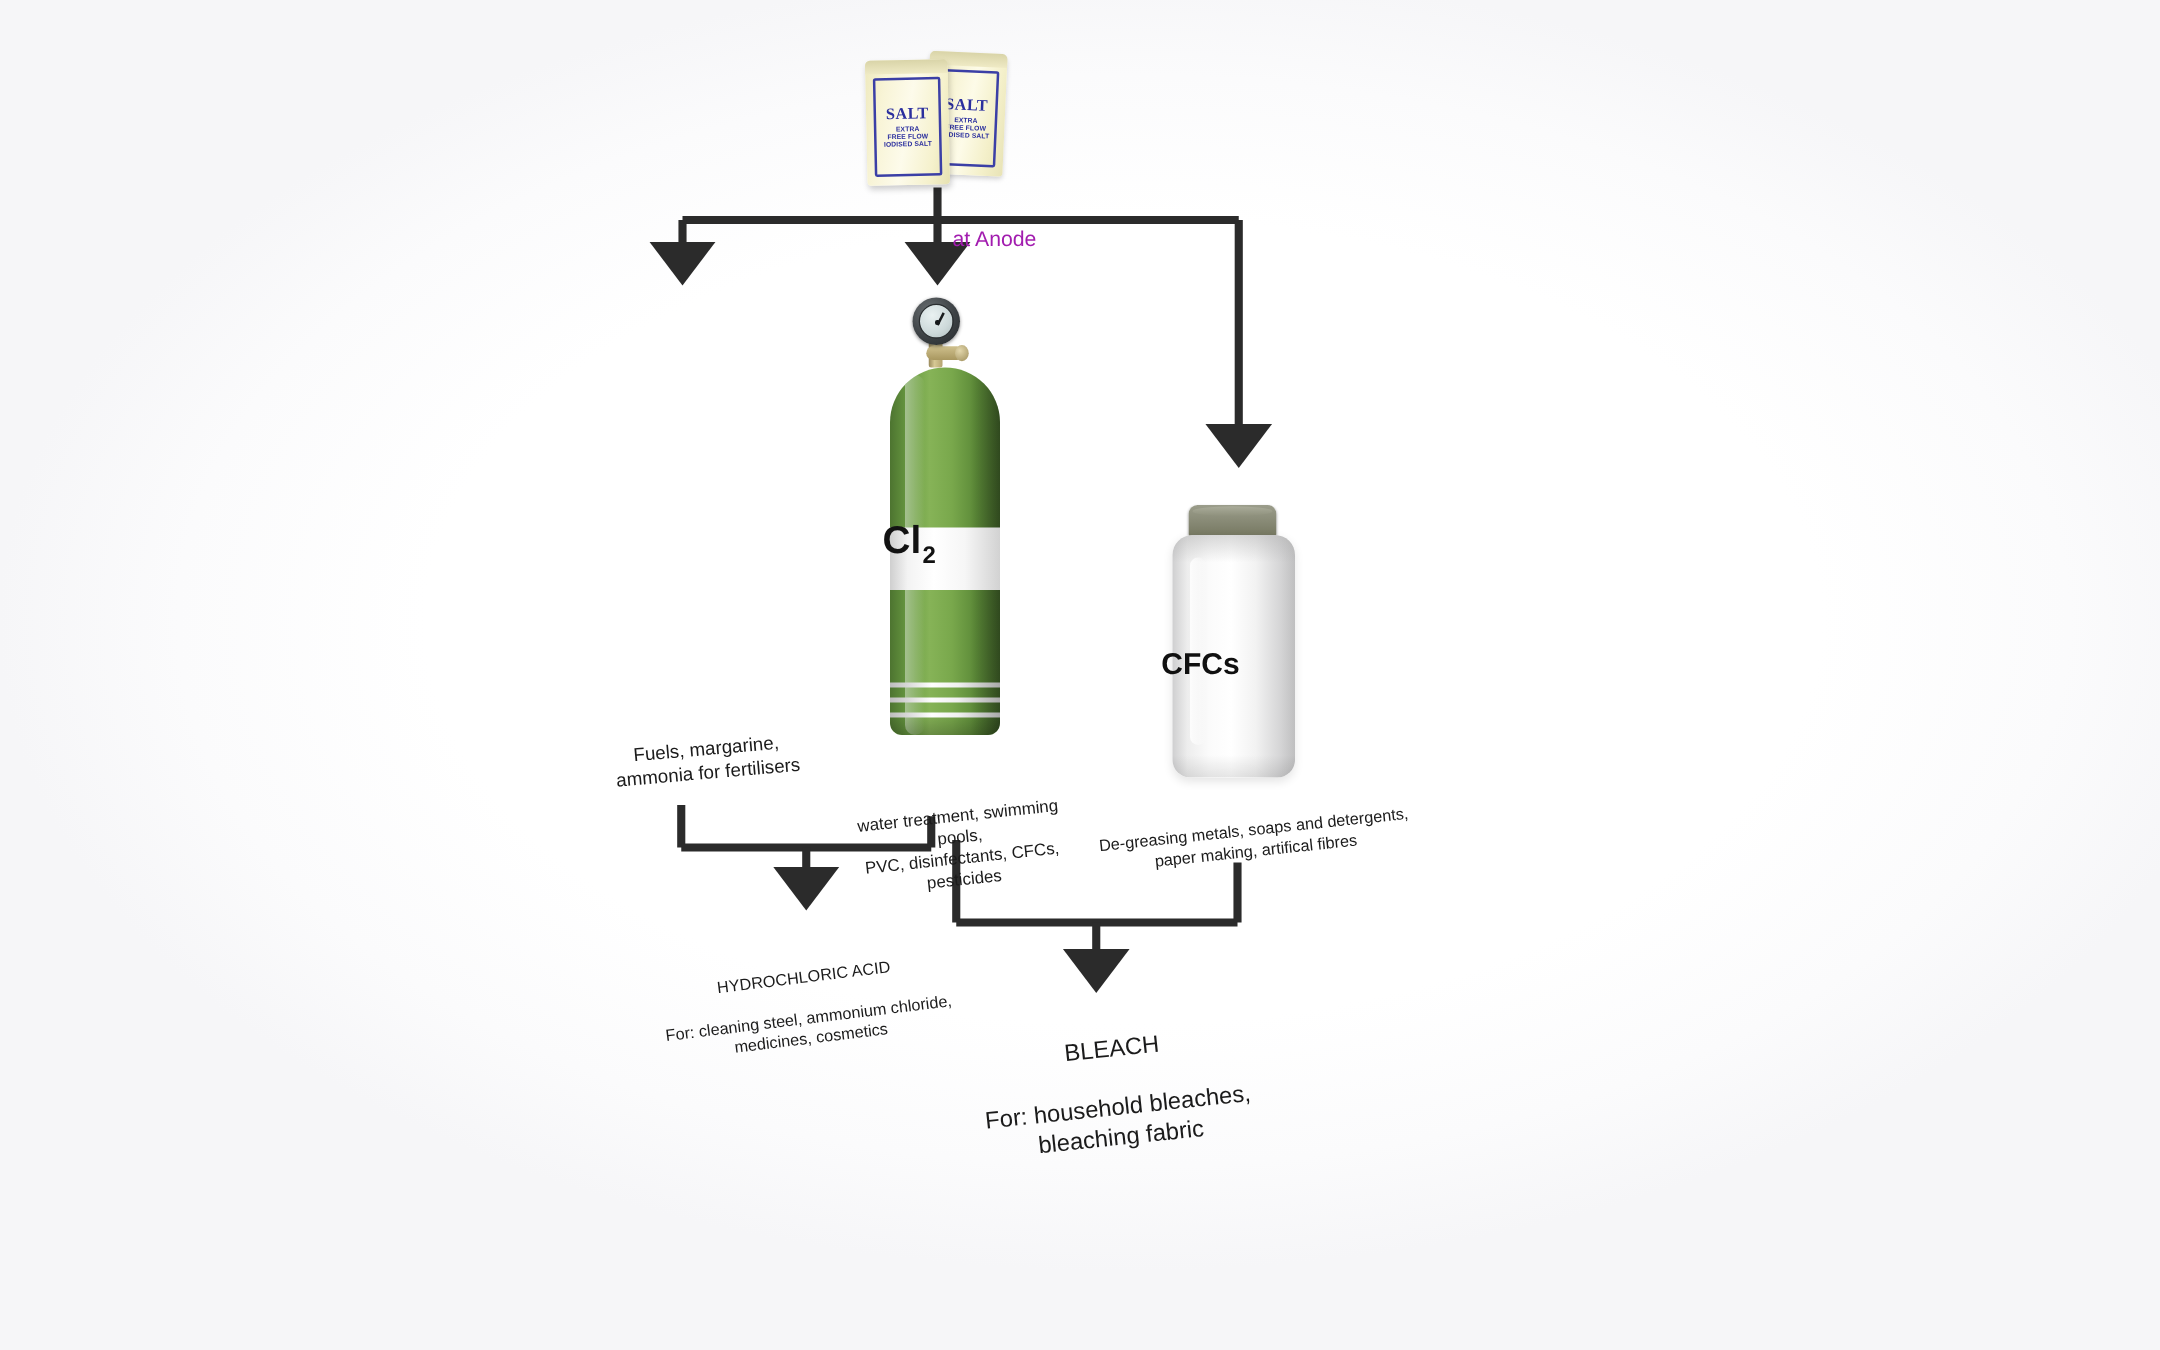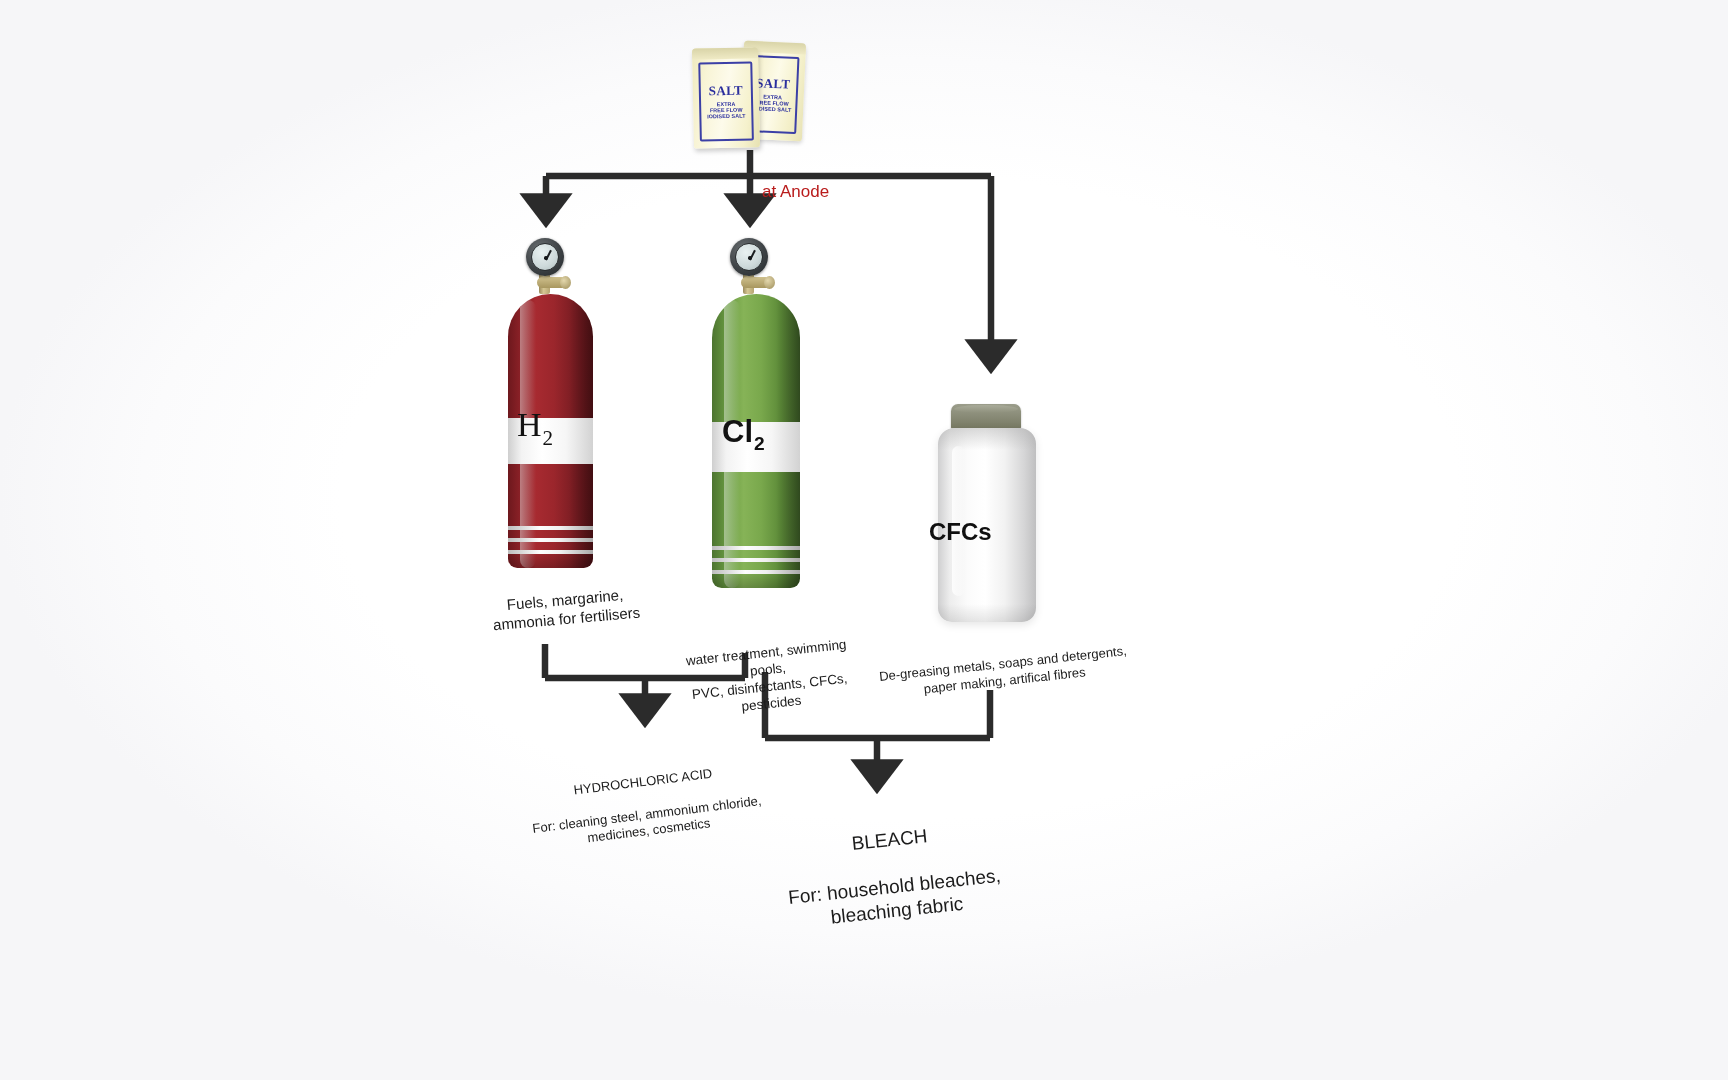--- a/index.html
+++ b/index.html
@@ -251,51 +251,24 @@
       <div class="salt-top"></div>
       <div class="salt-label">
         <span class="salt-word">SALT</span>
         <span class="salt-sub">EXTRA</span>
         <span class="salt-sub">FREE FLOW</span>
         <span class="salt-sub">IODISED SALT</span>
       </div>
     </div>
   </div>
 
-  <div style="position:absolute;left:762px;top:182px;font-size:17px;color:#b91c1c;">
+  <div style="position:absolute;left:762px;top:182px;font-size:17px;color:#a21caf;">
     <span>at Anode</span>
   </div>
 
-  <div class="cyl-wrap" style="left:490px;top:238px;width:120px;height:330px;">
-    <div class="gauge" style="left:36px;top:0;">
-      <div class="gauge-face">
-        <div class="gauge-needle"></div>
-        <div class="gauge-pin"></div>
-      </div>
-    </div>
-    <div class="valve-stem" style="left:49px;top:34px;"></div>
-    <div class="valve-arm" style="left:47px;top:39px;"></div>
-    <div class="valve-knob" style="left:70px;top:38px;"></div>
-
-    <div class="cyl-body" style="left:18px;top:56px;width:85px;height:274px;
-                background:linear-gradient(90deg,#6d181d 0%,#8e2228 16%,#a72a30 33%,#9b262c 54%,#7c1d23 76%,#5d1419 100%);">
-      <div class="cyl-hl" style="left:12px;width:16px;"></div>
-      <div class="cyl-shade" style="width:24px;"></div>
-      <div class="cyl-band" style="top:124px;height:46px;"></div>
-      <div class="ring" style="top:232px;"></div>
-      <div class="ring" style="top:244px;"></div>
-      <div class="ring" style="top:256px;"></div>
-      <div style="position:absolute;left:0;bottom:0;width:100%;height:14px;
-                  background:linear-gradient(180deg,rgba(0,0,0,.05),rgba(0,0,0,.22));border-radius:0 0 10px 10px;"></div>
-    </div>
-
-    <div class="cyl-label" style="left:27px;top:170px;font-family:'Liberation Serif',serif;font-size:34px;">
-      <span>H</span><span class="sub">2</span>
-    </div>
-  </div>
 
   <div class="caption" style="left:470px;top:572px;width:190px;font-size:15px;transform:rotate(-5deg);">
     <span>Fuels, margarine,
 ammonia for fertilisers</span>
   </div>
 
   <div class="cyl-wrap" style="left:694px;top:238px;width:120px;height:350px;">
     <div class="gauge" style="left:36px;top:0;">
       <div class="gauge-face">
         <div class="gauge-needle"></div>
@@ -311,21 +284,21 @@
       <div class="cyl-hl" style="left:12px;width:16px;"></div>
       <div class="cyl-shade" style="width:24px;"></div>
       <div class="cyl-band" style="top:128px;height:50px;"></div>
       <div class="ring" style="top:252px;"></div>
       <div class="ring" style="top:264px;"></div>
       <div class="ring" style="top:276px;"></div>
       <div style="position:absolute;left:0;bottom:0;width:100%;height:14px;
                   background:linear-gradient(180deg,rgba(0,0,0,.05),rgba(0,0,0,.22));border-radius:0 0 10px 10px;"></div>
     </div>
 
-    <div class="cyl-label" style="left:28px;top:178px;font-family:'Liberation Sans',sans-serif;font-weight:bold;font-size:31px;">
+    <div class="cyl-label" style="left:12px;top:178px;font-family:'Liberation Sans',sans-serif;font-weight:bold;font-size:31px;">
       <span>Cl</span><span class="sub">2</span>
     </div>
   </div>
 
   <div class="caption" style="left:668px;top:628px;width:200px;font-size:13.5px;transform:rotate(-6deg);">
     <span>water treatment, swimming pools,
 PVC, disinfectants, CFCs, pesticides</span>
   </div>
 
   <div class="bottle-wrap" style="left:918px;top:404px;width:150px;height:220px;">

